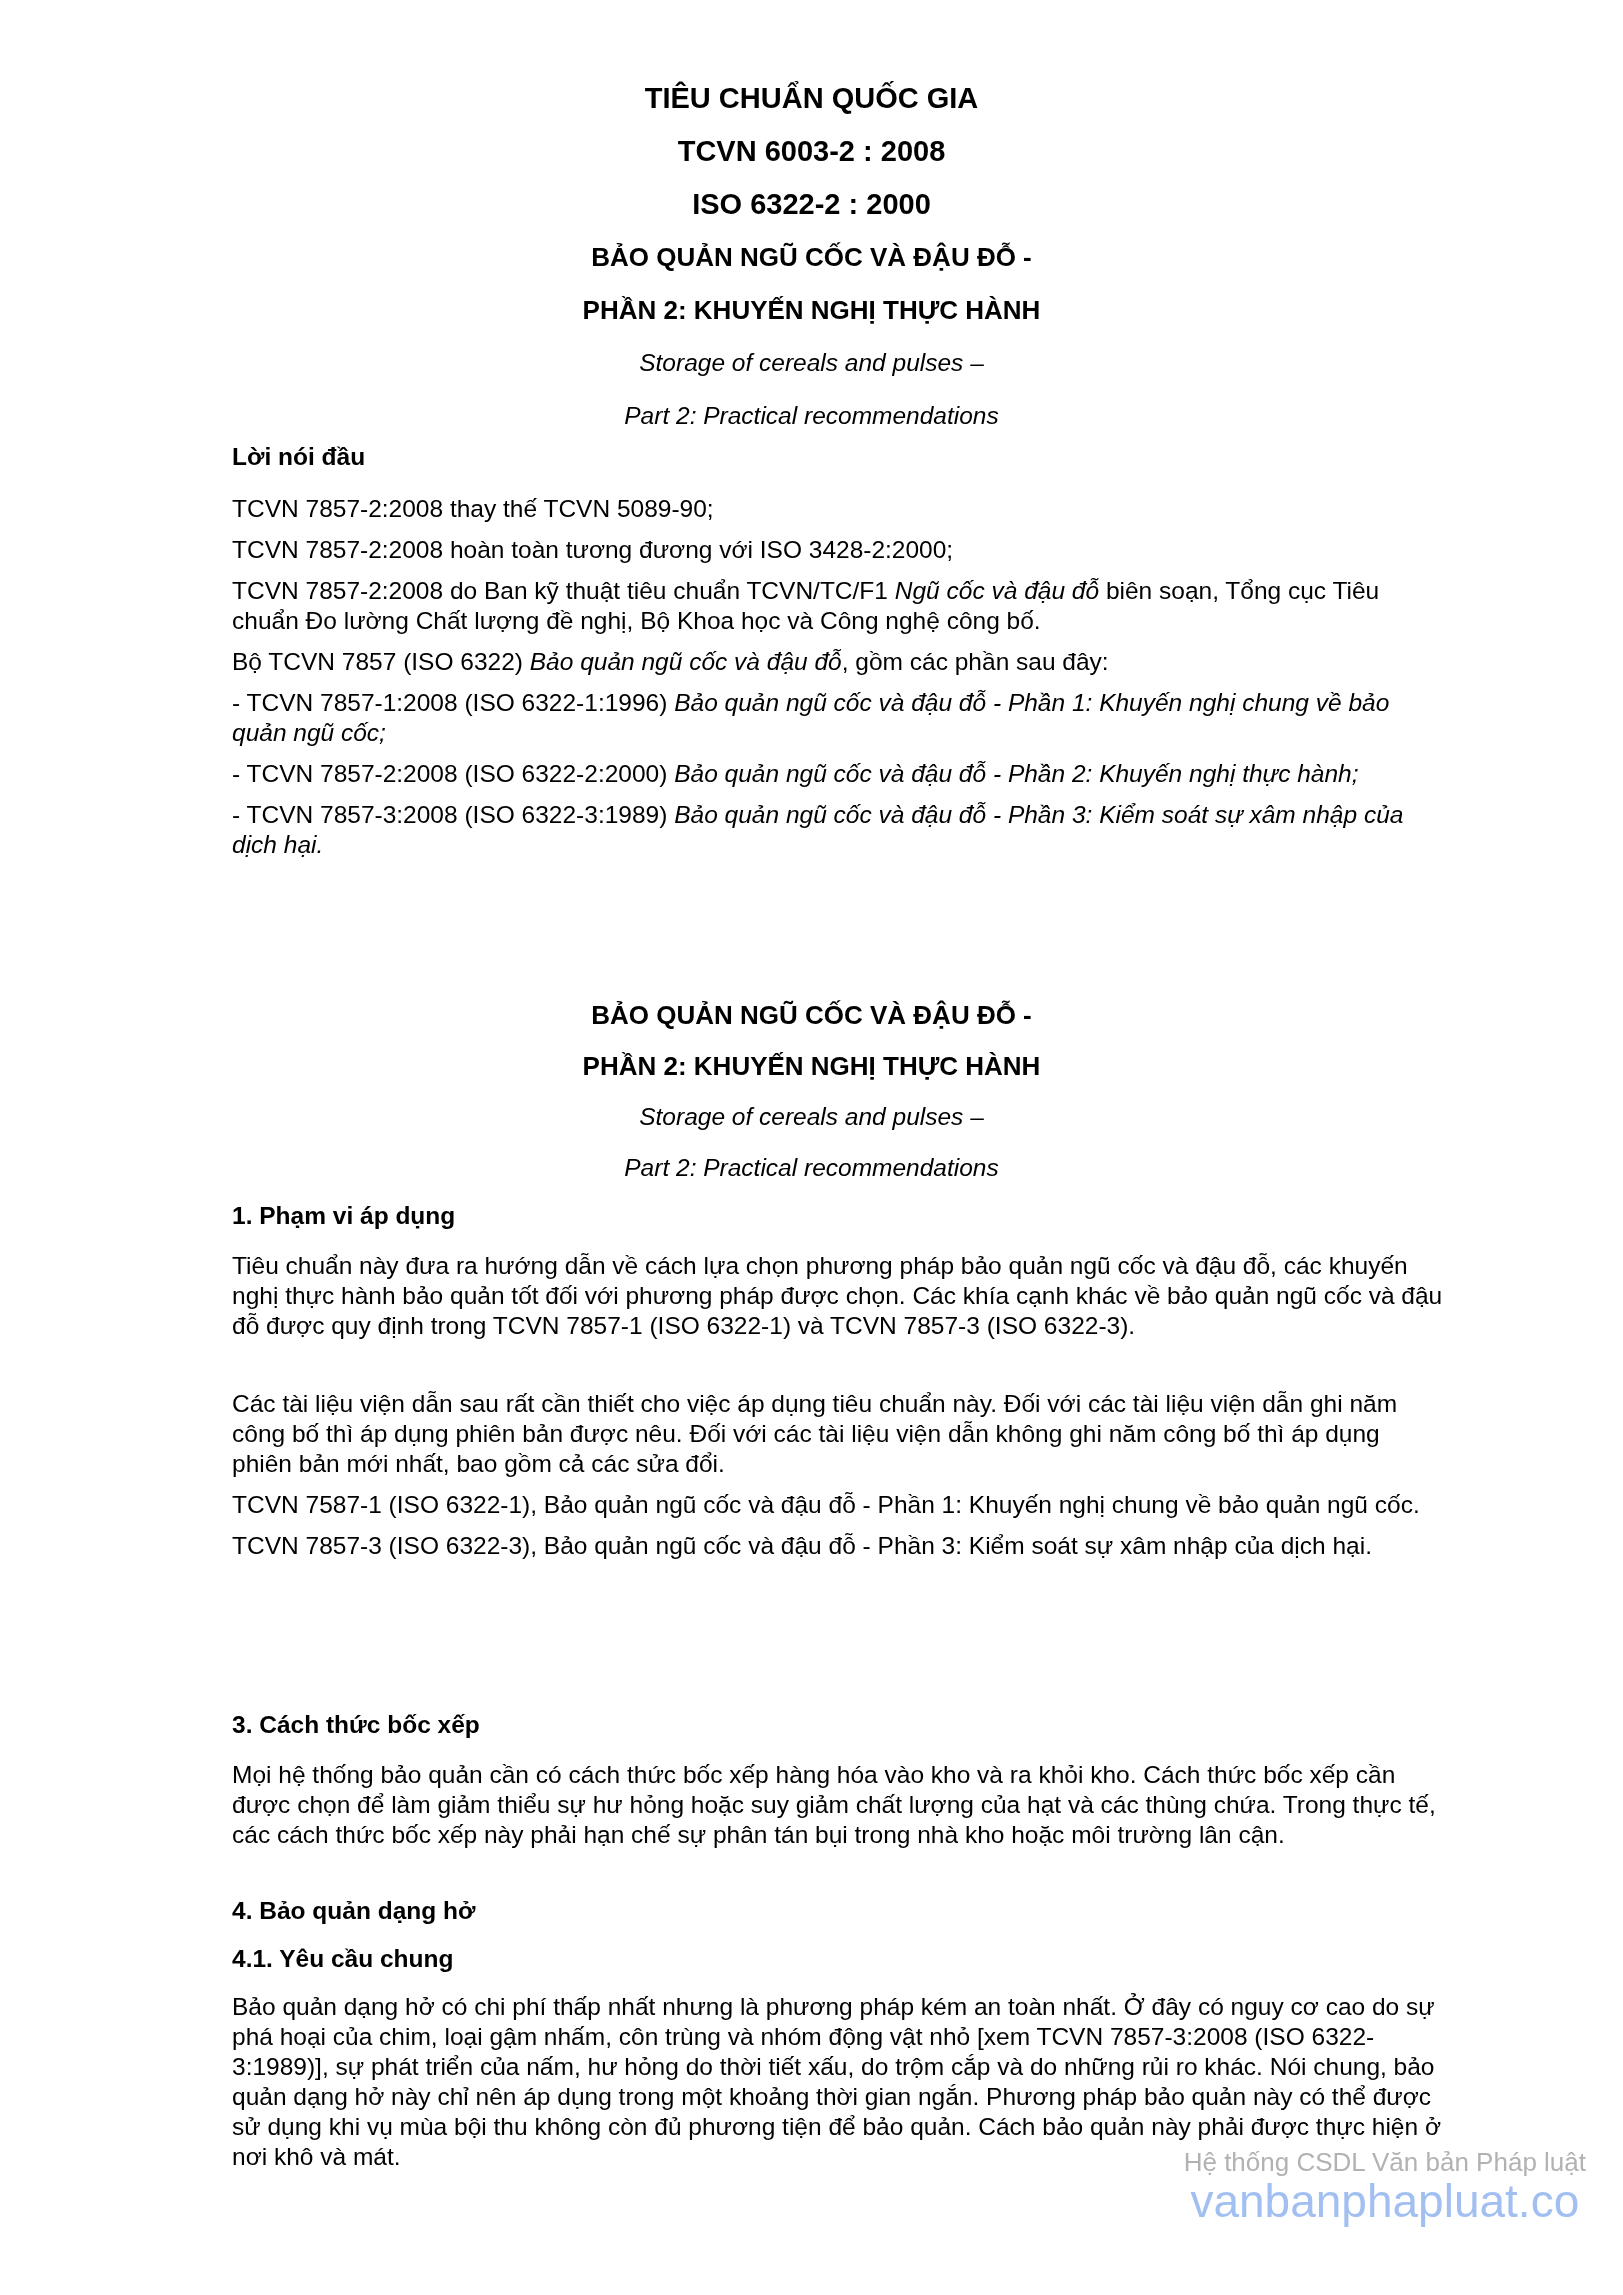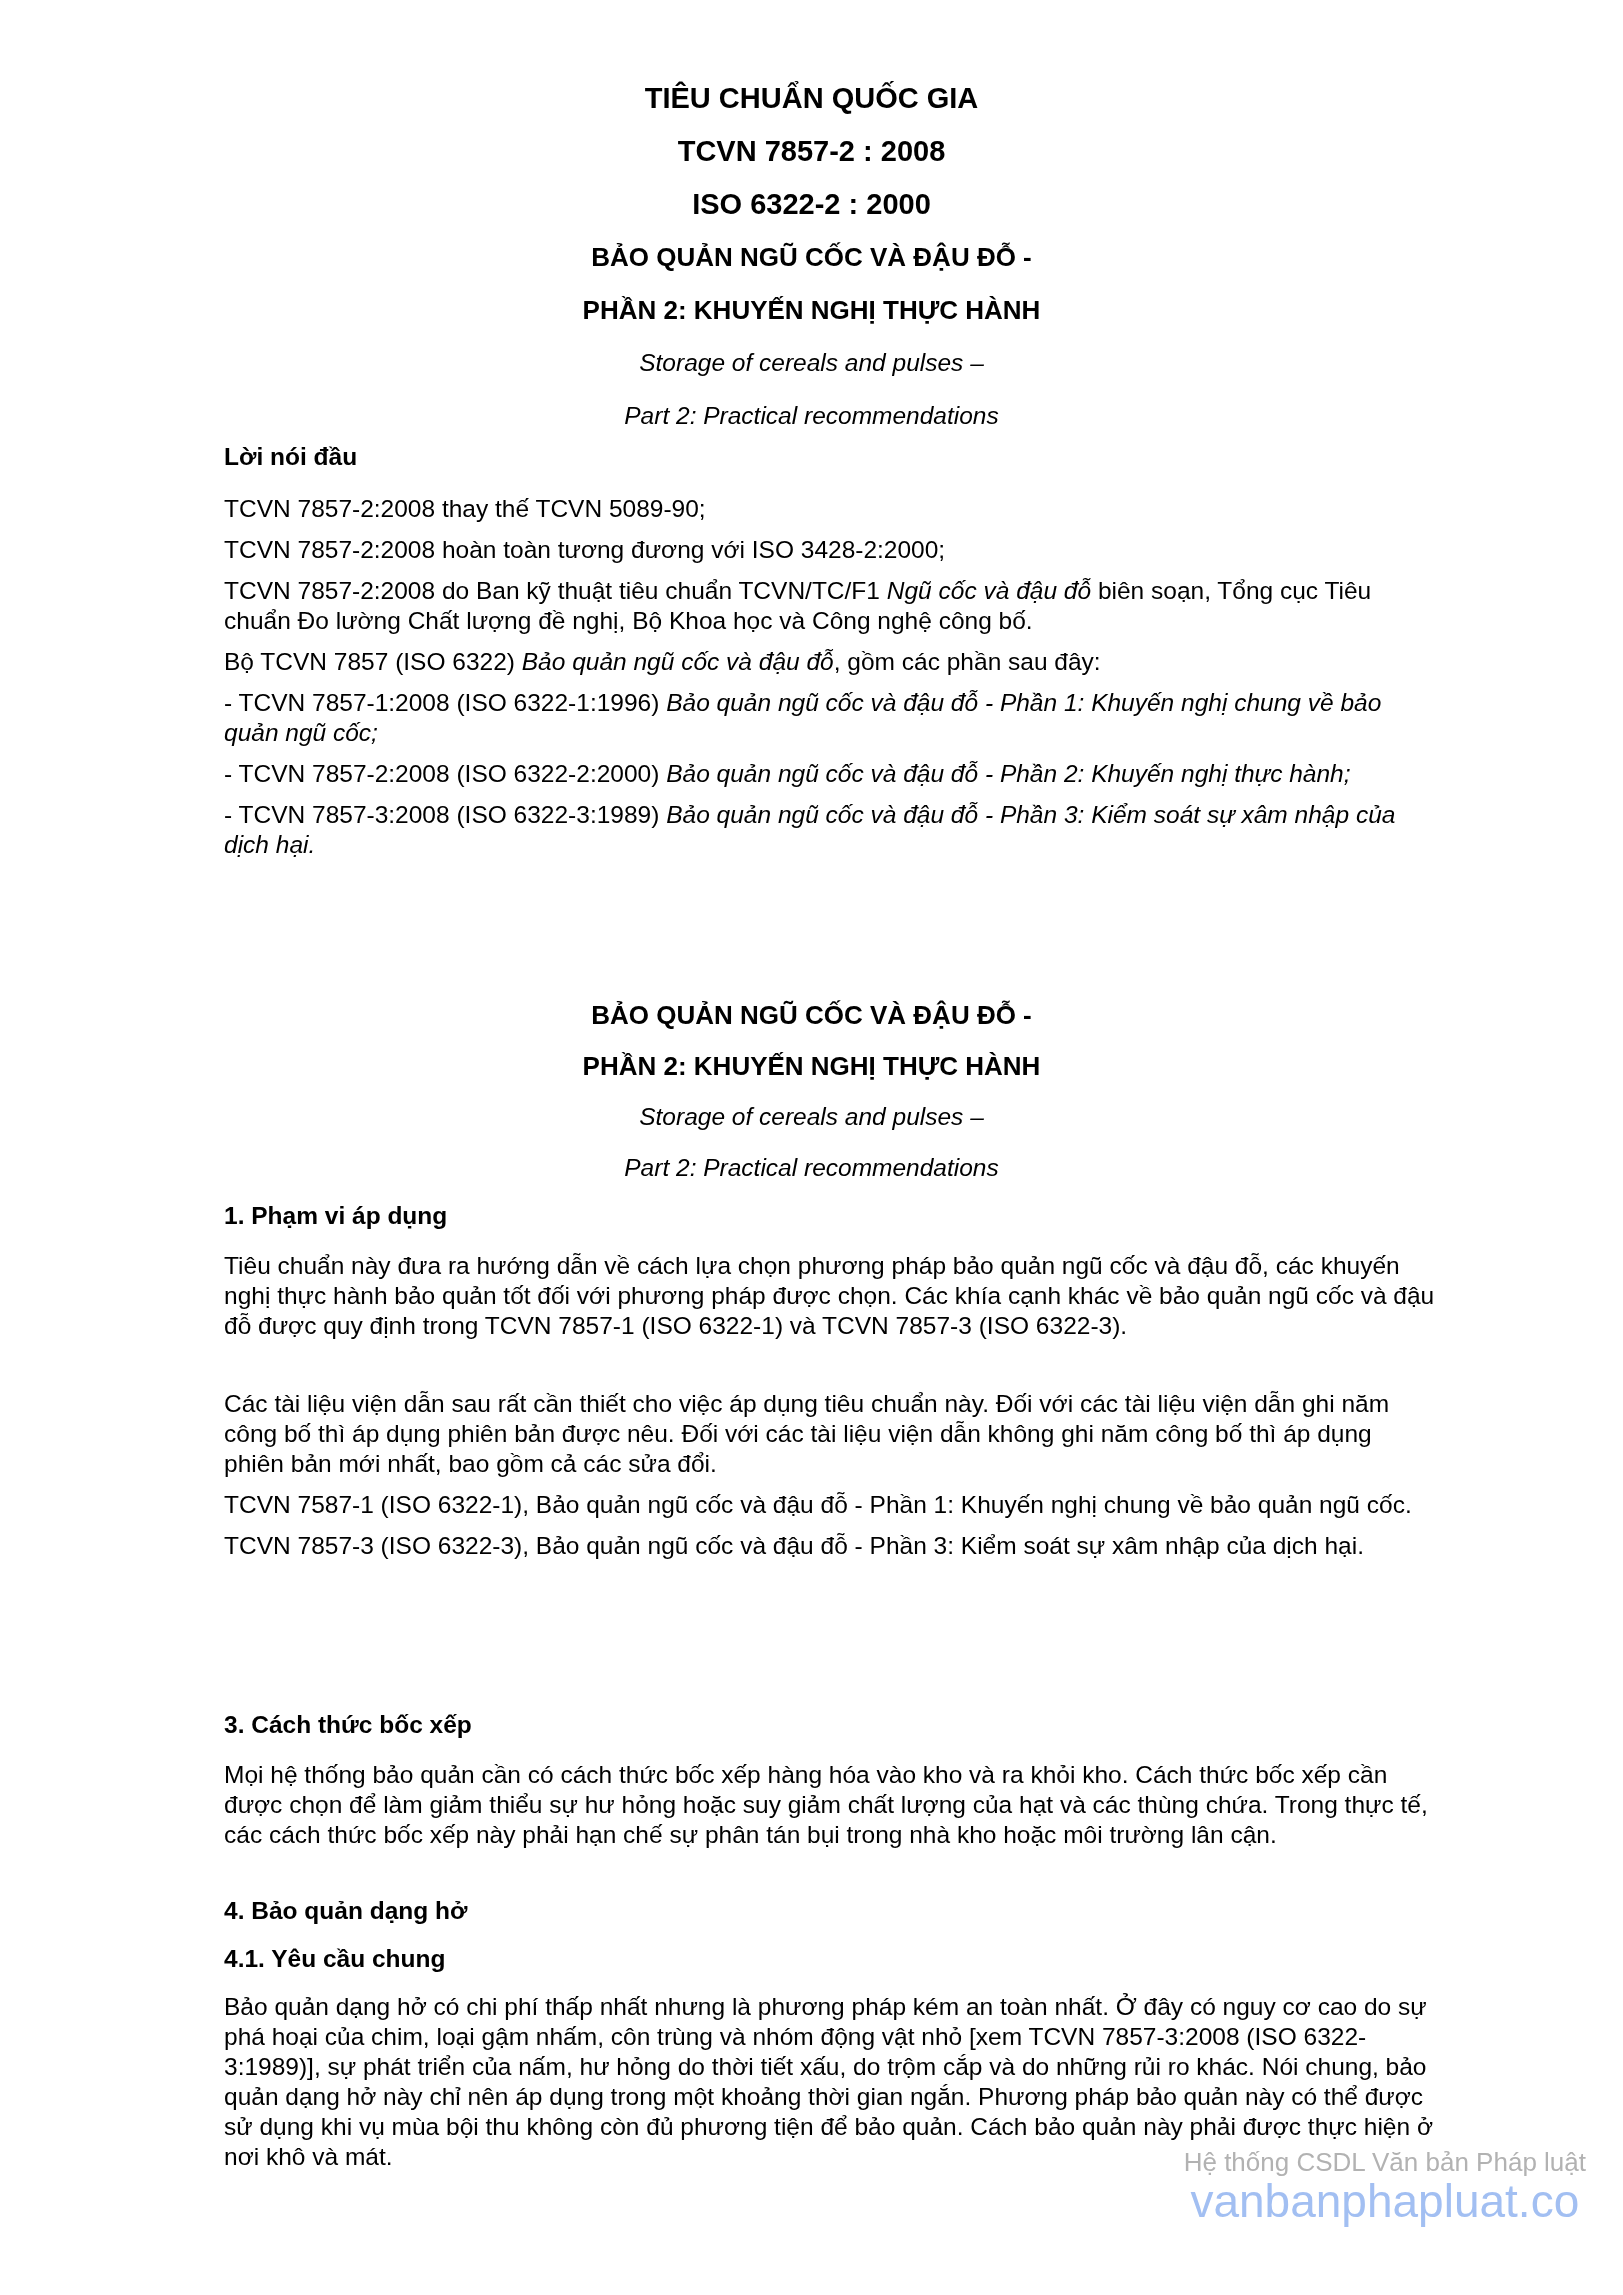--- a/index.html
+++ b/index.html
@@ -14,21 +14,21 @@
   .page { position: absolute; inset: 0; }
 
   
   .titleblock { position: absolute; left: 0; width: 1623px; text-align: center; z-index: 1; }
   .t-big   { font-size: 29px; font-weight: bold; line-height: 36px; margin: 0 0 17px 0; }
   .t-mid   { font-size: 26px; font-weight: bold; line-height: 36px; margin: 0 0 17px 0; }
   .t-ital  { font-size: 24.5px; font-style: italic; line-height: 36px; margin: 0 0 17px 0; }
   .title2 .t-mid, .title2 .t-ital { margin-bottom: 15px; }
 
   
-  .block { position: absolute; left: 224px; width: 1214px; z-index: 1; }
+  .block { position: absolute; left: 232px; width: 1214px; z-index: 1; }
   .block h2 {
     font-size: 24.5px; line-height: 30px; font-weight: bold;
     margin: 0 0 20px 0;
   }
   .block h2.fw { margin-bottom: 22px; }
   .block h2.tight { margin-bottom: 18px; }
   .block p {
     font-size: 24.5px; line-height: 30px;
     margin: 0 0 11px 0;
   }
@@ -41,21 +41,21 @@
   .wm-line1 { color: var(--wm1-color, #b2b2b2); font-size: 26px; line-height: 32px; }
   .wm-line2 { color: var(--wm2-color, #a2bff2); font-size: 46px; line-height: 47px; }
 </style>
 </head>
 <body>
 
 <div class="page">
 
   <header class="titleblock" style="top:80px;">
     <div class="t-big">TIÊU CHUẨN QUỐC GIA</div>
-    <div class="t-big">TCVN 7857-2 : 2008</div>
+    <div class="t-big">TCVN 6003-2 : 2008</div>
     <div class="t-big">ISO 6322-2 : 2000</div>
     <div class="t-mid">BẢO QUẢN NGŨ CỐC VÀ ĐẬU ĐỖ -</div>
     <div class="t-mid">PHẦN 2: KHUYẾN NGHỊ THỰC HÀNH</div>
     <div class="t-ital">Storage of cereals and pulses –</div>
     <div class="t-ital">Part 2: Practical recommendations</div>
   </header>
 
   <section class="block" style="top:442px;">
     <h2 class="fw">Lời nói đầu</h2>
     <p><span>TCVN 7857-2:2008 thay thế TCVN 5089-90;</span></p>

